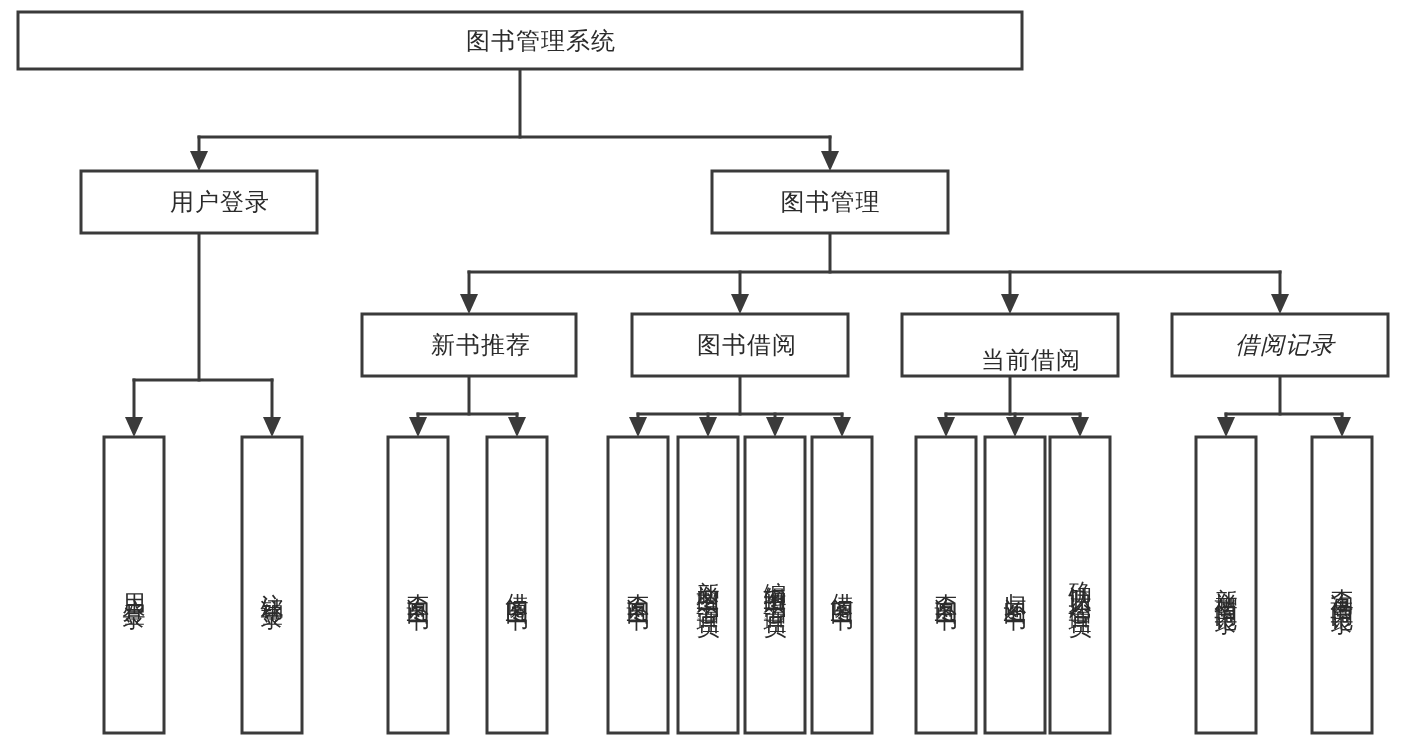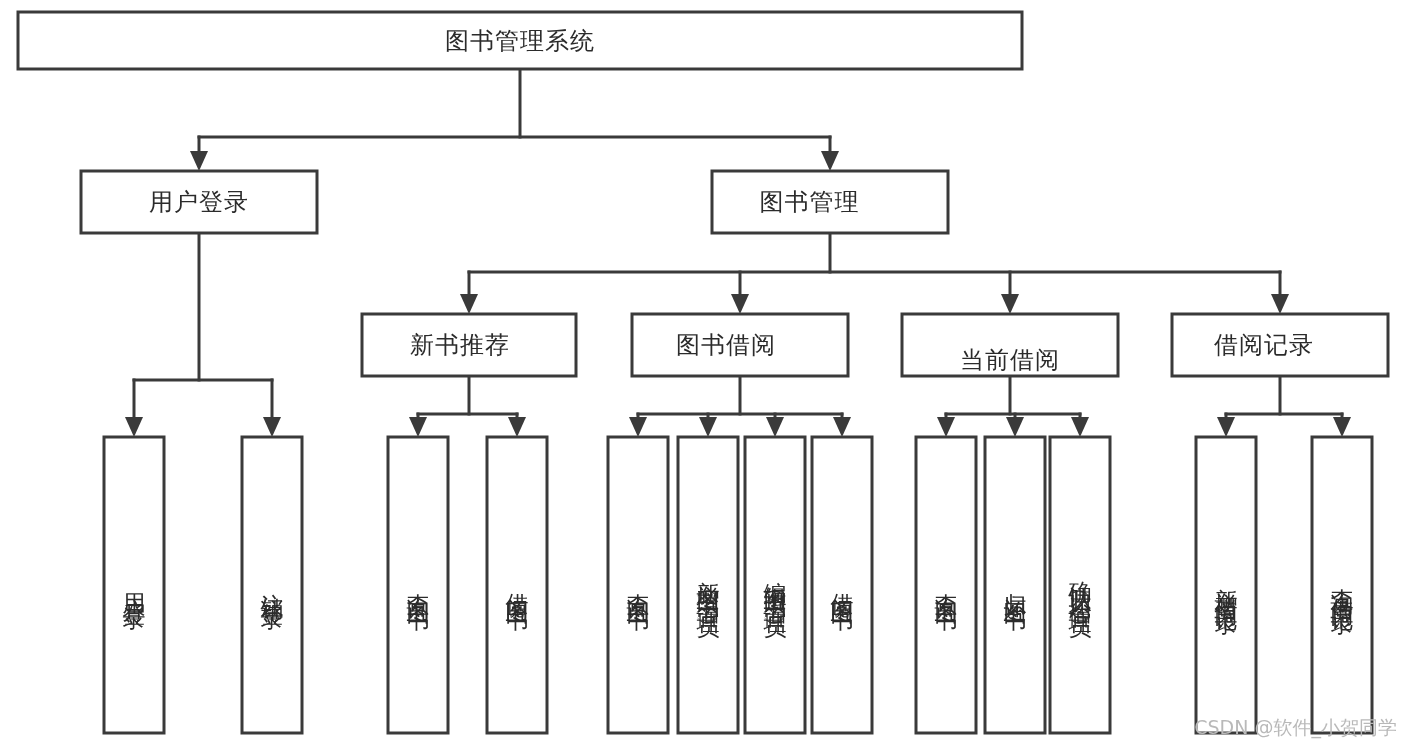--- a/index.html
+++ b/index.html
@@ -57,20 +57,21 @@
     letter-spacing: 5px;
     color: #2b2b2b;
     white-space: nowrap;
   }
   .hlabel-wrap {
     position: absolute;
     display: flex;
     align-items: center;
     justify-content: center;
     pointer-events: none;
+    padding-left: 21px;
   }
   .hlabel-text {
     font-family: "DejaVu Sans", "Liberation Sans", sans-serif;
     font-size: 24px;
     color: #2b2b2b;
     white-space: nowrap;
     letter-spacing: 1px;
   }
   #watermark {
     position: absolute;
@@ -177,21 +178,21 @@
       </div>
       <div class="hlabel-wrap" style="left: 362px; top: 314px; width: 196px; height: 62px;">
         <span class="hlabel-text">新书推荐</span>
       </div>
       <div class="hlabel-wrap" style="left: 632px; top: 314px; width: 188px; height: 62px;">
         <span class="hlabel-text">图书借阅</span>
       </div>
       <div class="hlabel-wrap" style="left: 902px; top: 314px; width: 216px; height: 62px; align-items: flex-end;">
         <span class="hlabel-text">当前借阅</span>
       </div>
-      <div class="hlabel-wrap" style="left: 1172px; top: 314px; width: 184px; height: 62px;">
+      <div class="hlabel-wrap" style="left: 1172px; top: 314px; width: 184px; height: 62px; font-style: italic;">
         <span class="hlabel-text">借阅记录</span>
       </div>
       <div class="vlabel-wrap" style="left: 104px; top: 437px; width: 60px; height: 296px;">
         <span class="vlabel-text">用户登录</span>
       </div>
       <div class="vlabel-wrap" style="left: 242px; top: 437px; width: 60px; height: 296px;">
         <span class="vlabel-text">注销登录</span>
       </div>
       <div class="vlabel-wrap" style="left: 388px; top: 437px; width: 60px; height: 296px;">
         <span class="vlabel-text">查询图书</span>
@@ -220,14 +221,13 @@
       <div class="vlabel-wrap" style="left: 1050px; top: 437px; width: 60px; height: 296px;">
         <span class="vlabel-text">确认归还（管理员）</span>
       </div>
       <div class="vlabel-wrap" style="left: 1196px; top: 437px; width: 60px; height: 296px;">
         <span class="vlabel-text">新增借阅记录</span>
       </div>
       <div class="vlabel-wrap" style="left: 1312px; top: 437px; width: 60px; height: 296px;">
         <span class="vlabel-text">查询借阅记录</span>
       </div>
     </div>
-  <div id="watermark">CSDN @软件_小贺同学</div>
 </div>
 
 </body></html>

